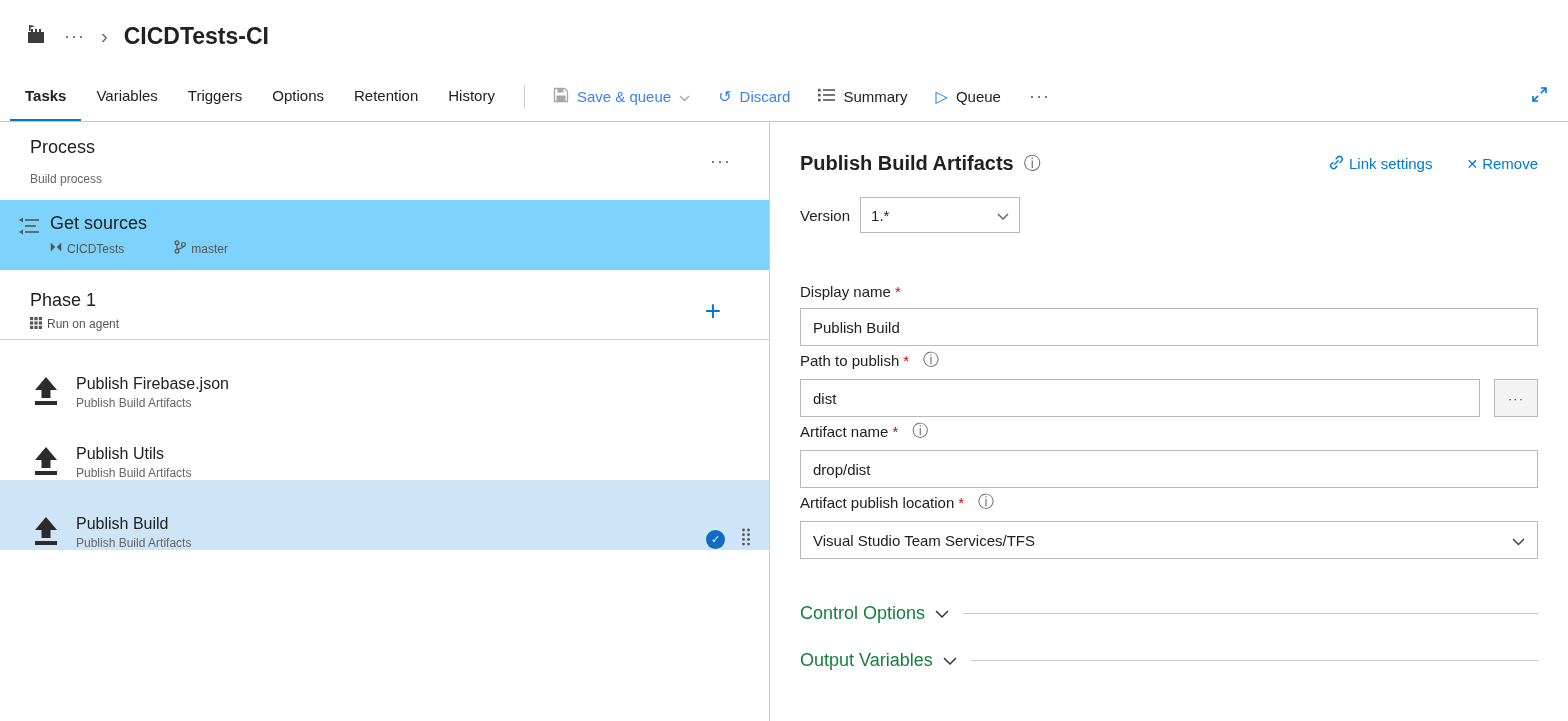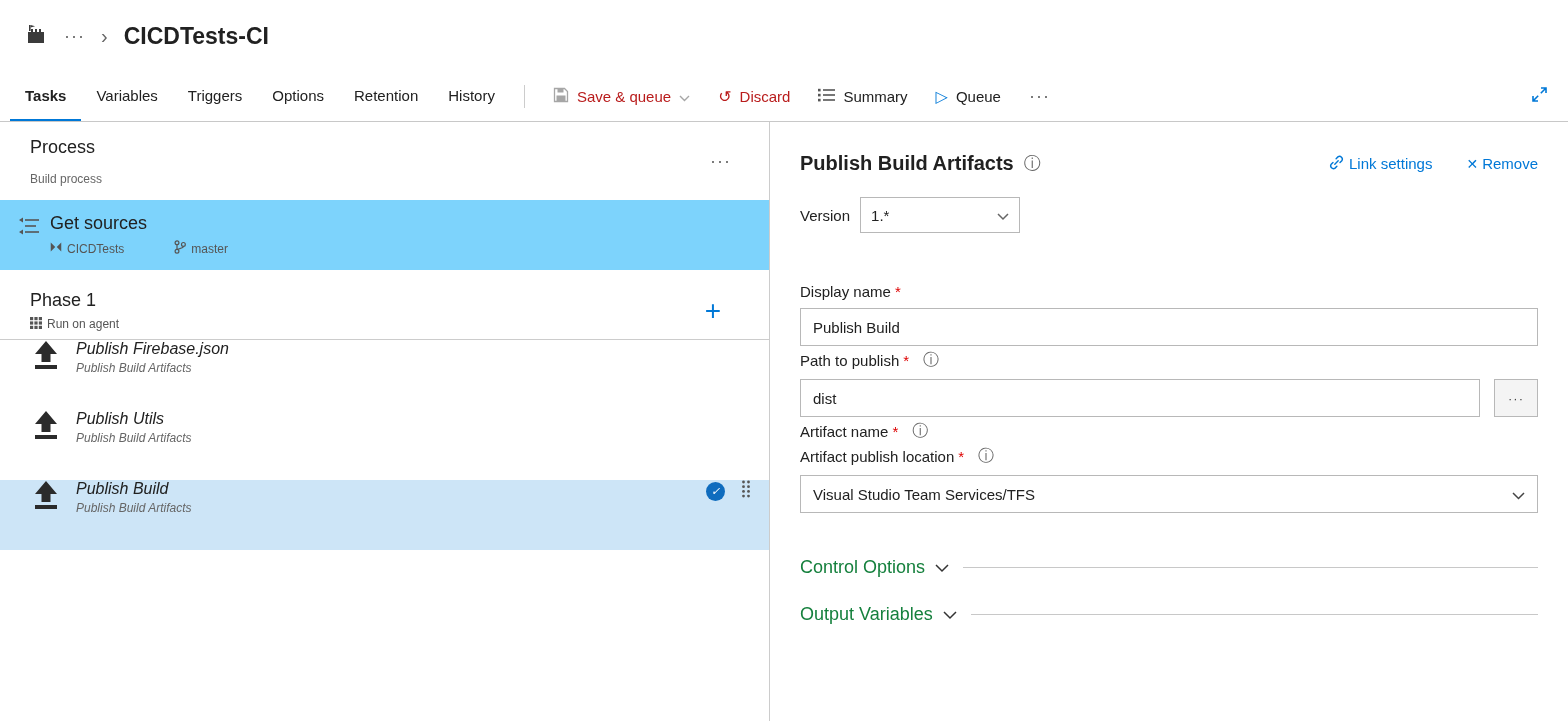--- a/index.html
+++ b/index.html
@@ -12,21 +12,21 @@
   .topbar .crumb-chev { color:#666; font-size:20px; margin:0 16px; }
   .topbar h1 { font-size:23px; font-weight:600; color:#212121; }
 
   
   .tabbar { height:50px; display:flex; align-items:stretch; border-bottom:1px solid #c8c8c8; padding-left:10px; }
   .tab { display:flex; align-items:center; padding:0 15px; font-size:15px; color:#212121;
          border-bottom:2px solid transparent; cursor:pointer; }
   .tab.active { font-weight:700; border-bottom-color:#0078d7; }
   .vdiv { width:1px; background:#ccc; margin:13px 14px; }
   .tbtn { display:flex; align-items:center; gap:8px; padding:0 14px; font-size:15px; color:#212121; cursor:pointer; }
-  .tbtn.disabled { color:#b91c1c;justify-content:flex-end; }
+  .tbtn.disabled { color:#3b82f6;justify-content:flex-end; }
   .tbtn .glyph { font-size:16px; line-height:1; }
   .blue { color:#0078d7; }
   .more-btn { display:flex; align-items:center; padding:0 14px; color:#666; font-size:18px; letter-spacing:1px; cursor:pointer; }
   .expand-btn { margin-left:auto; display:flex; align-items:center; padding:0 20px; cursor:pointer; }
 
   
   .content { display:flex; height:599px; }
   .left { width:770px; border-right:1px solid #ccc; }
 
   .process-row { height:78px; display:flex; align-items:center; justify-content:space-between; padding:0 38px 0 30px;gap:8px; }
@@ -38,21 +38,21 @@
   .sources-band .txt { margin-left:10px; }
   .sources-band .t1 { font-size:18px; }
   .subrow { display:flex; align-items:center; margin-top:6px; font-size:12px; color:#555; }
   .subrow .pair { display:flex; align-items:center; gap:5px; margin-right:50px; }
 
   .phase-row { margin-top:12px; height:58px; border-bottom:1px solid #ccc;
     display:flex; align-items:center; justify-content:space-between; padding:0 48px 0 30px; cursor:pointer; }
   .phase-row .t1 { font-size:18px; }
   .add-plus { font-size:28px; font-weight:300; color:#0078d7; cursor:pointer; }
 
-  .task-row { height:70px; display:flex; align-items:flex-start; padding:0 18px 0 32px; cursor:pointer;font-style:italic; }
+  .task-row { height:70px; display:flex; align-items:flex-end; padding:0 18px 0 32px; cursor:pointer; }
   .task-row.selected { background:#cde5f7; }
   .task-row .txt { margin-left:16px; }
   .task-row .t1 { font-size:16px; }
   .task-row .t2 { font-size:12px; color:#666; margin-top:3px; }
   .task-right { margin-left:auto; display:flex; align-items:center; gap:16px; }
   .check-circle { width:19px; height:19px; border-radius:50%; background:#0f6cbe; color:#fff;
     display:flex; align-items:center; justify-content:center; font-size:11px; }
 
   
   .right { flex:1; padding:0 30px; }
@@ -367,20 +367,21 @@
         <span class="browse">···</span>
       </div>
     </div>
 
     <div class="field">
       <div class="flabel">
         <span>Artifact name</span>
         <span class="req">*</span>
         <span class="info-i">ⓘ</span>
       </div>
+      <input class="tinput" value="drop/dist" style="">
     </div>
 
     <div class="field">
       <div class="flabel">
         <span>Artifact publish location</span>
         <span class="req">*</span>
         <span class="info-i">ⓘ</span>
       </div>
       <div class="selectbox">
         <span>Visual Studio Team Services/TFS</span>

